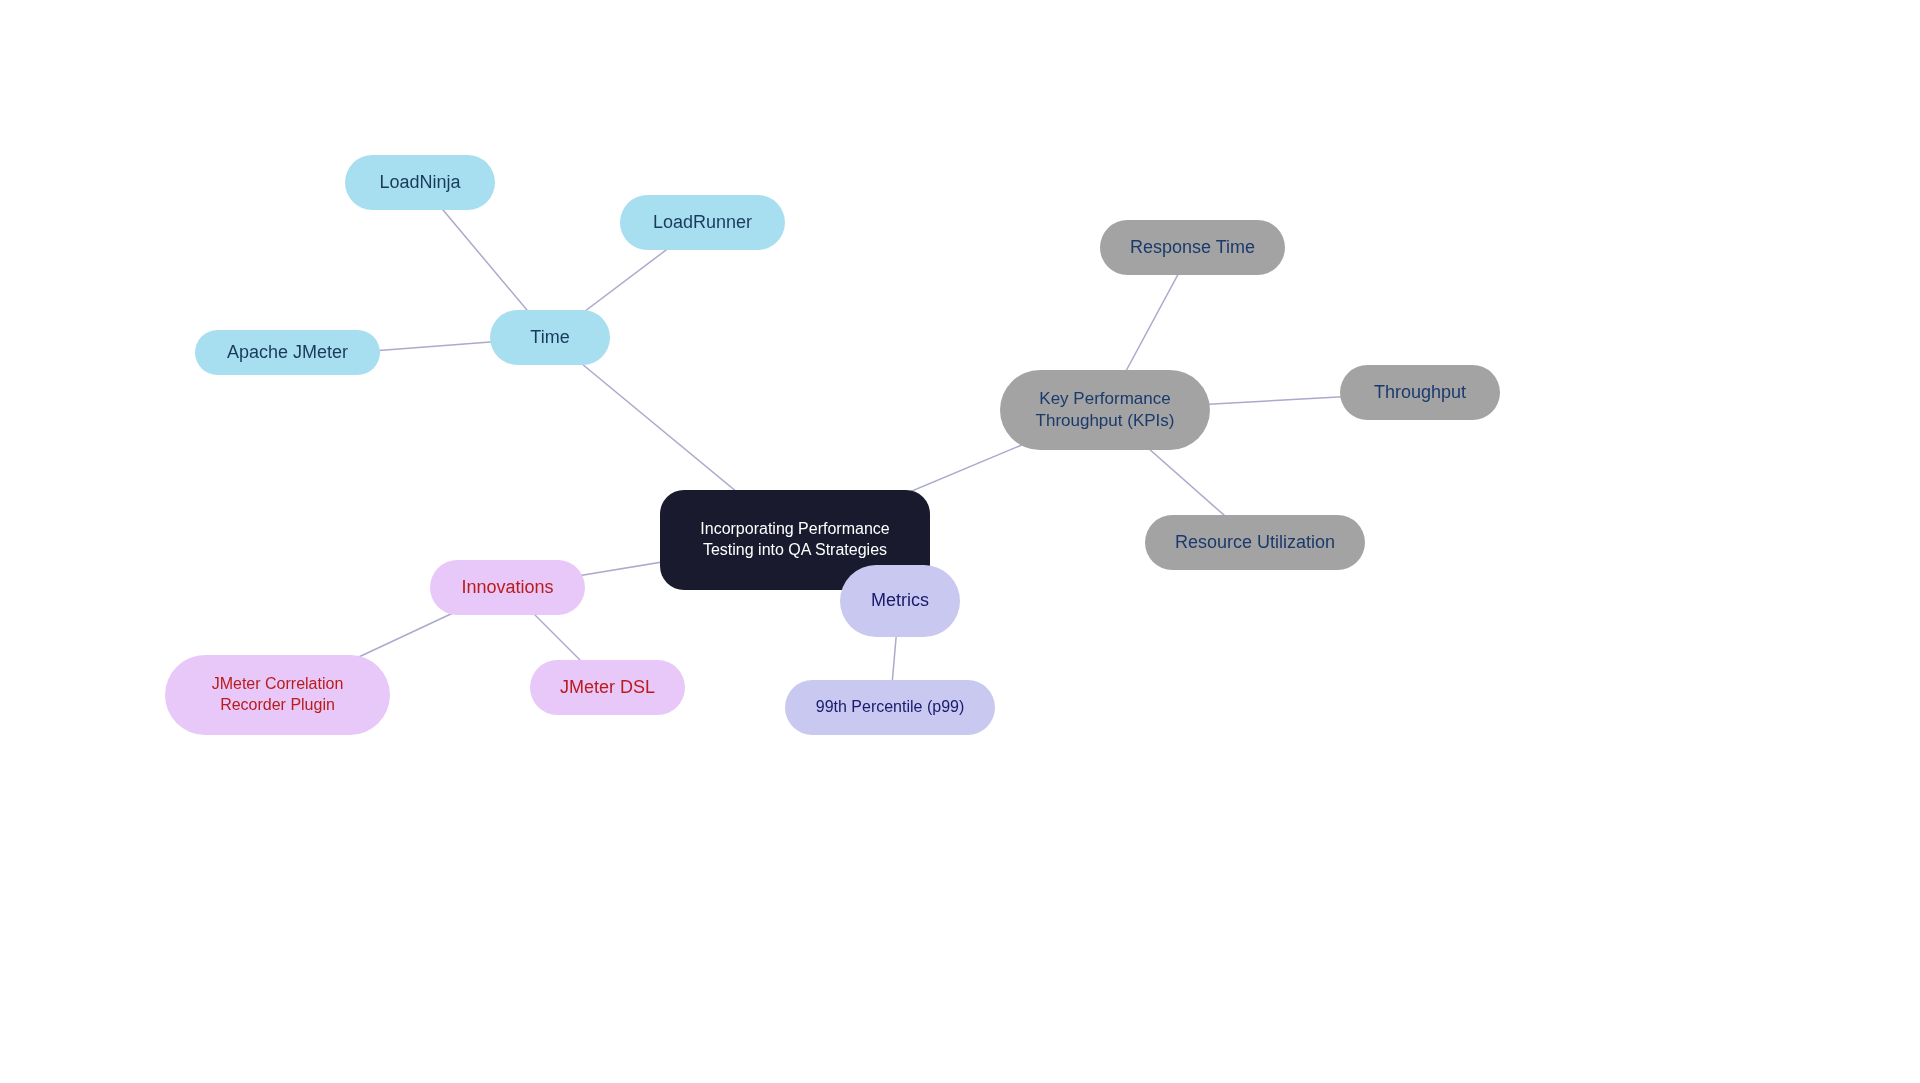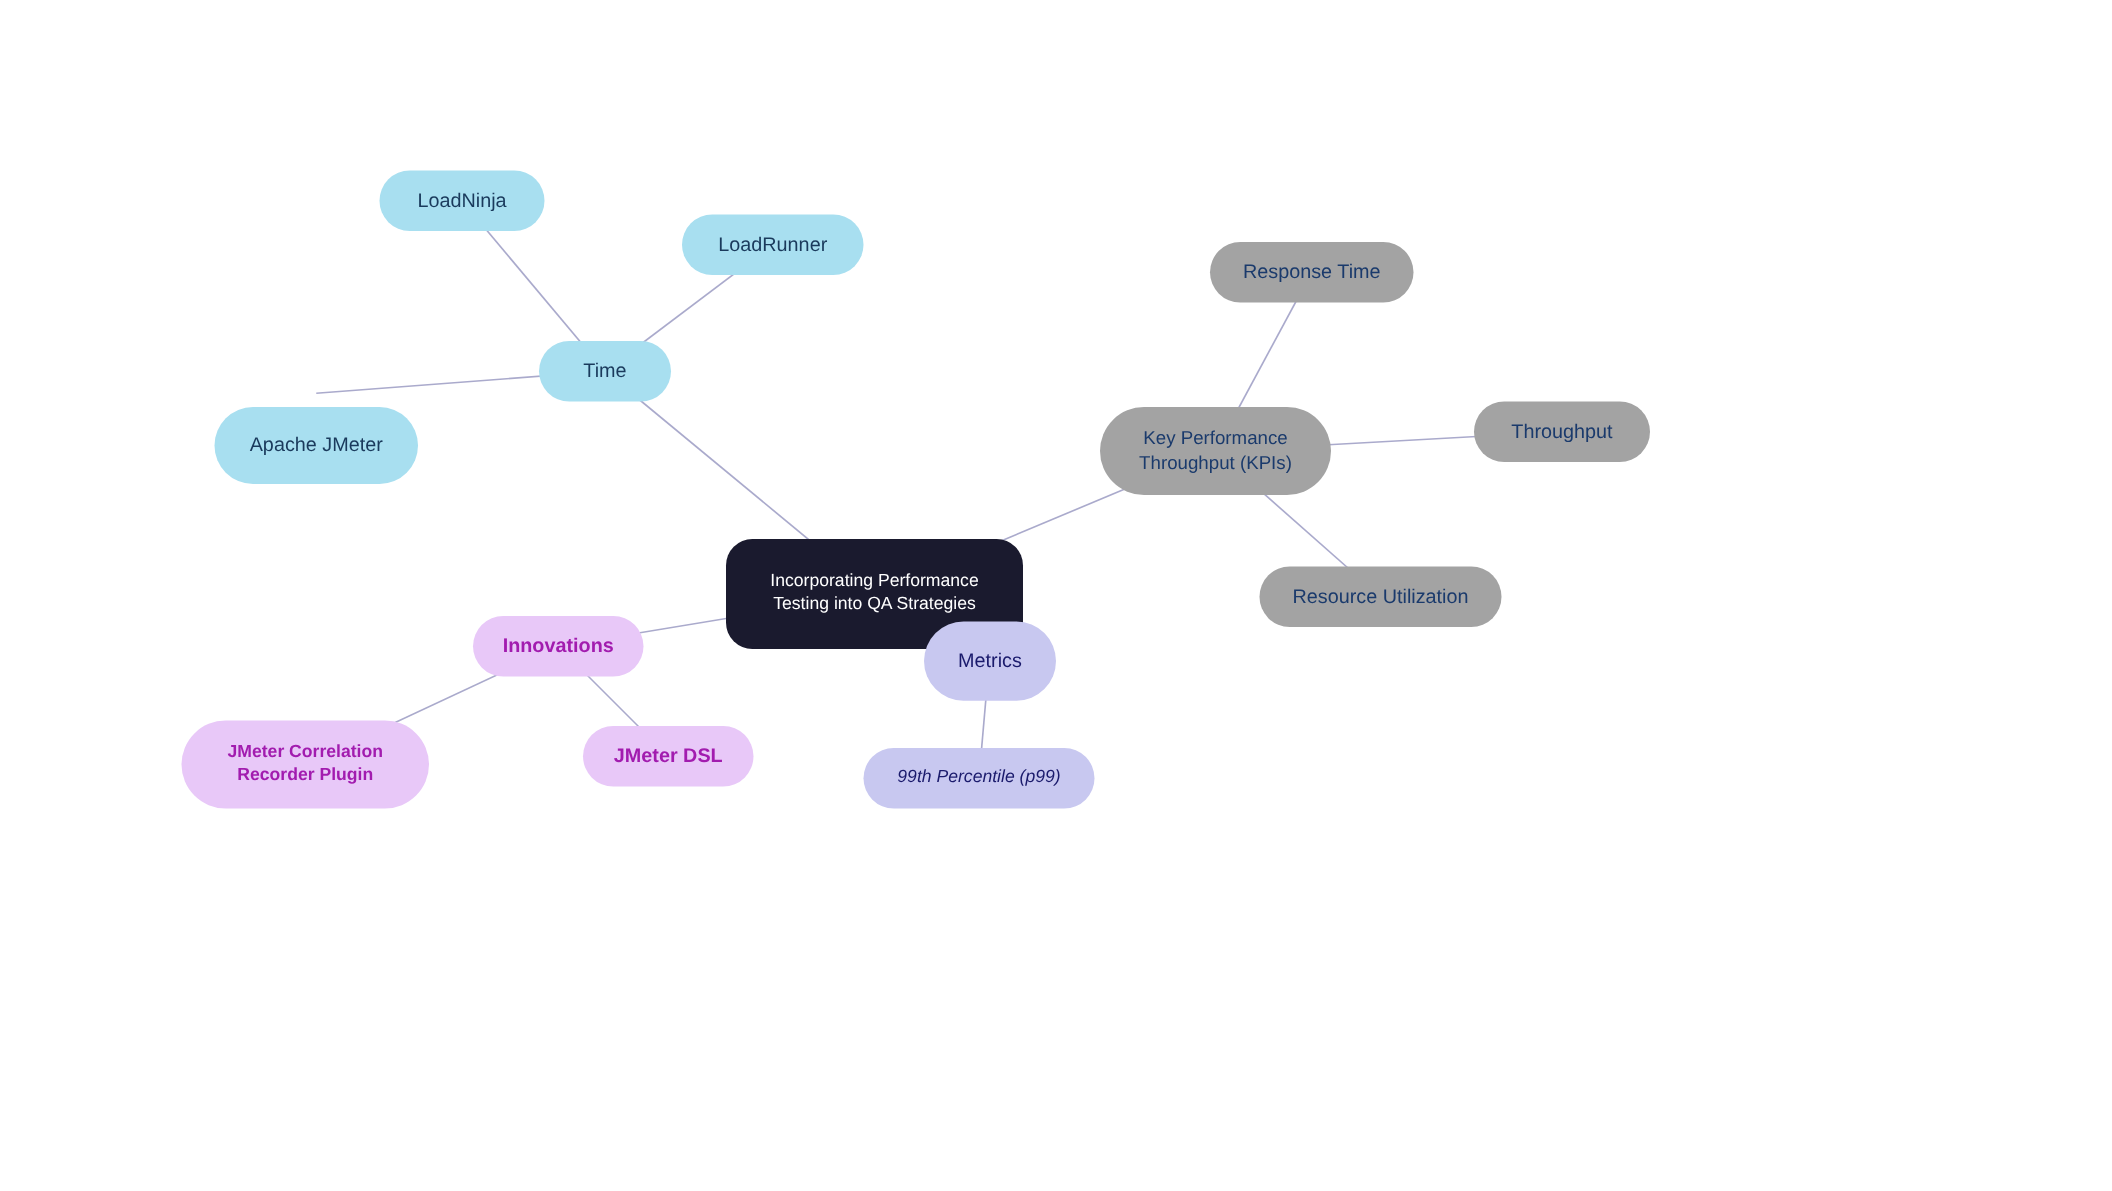--- a/index.html
+++ b/index.html
@@ -38,23 +38,22 @@
       color: #1a3a5c;
       border: none;
     }
     .node-blue {
       background: #a3a3a3;
       color: #1a3a6c;
       border: none;
     }
     .node-purple {
       background: #e8c8f8;
-      color: #a21caf;
+      color: #b91c1c;
       border: none;
-      font-weight: bold;
     }
     .node-indigo {
       background: #c8c8f0;
       color: #1a1a6c;
       border: none;
     }
     svg.connections {
       position: absolute;
       top: 0; left: 0;
       width: 1920px;
@@ -82,31 +81,31 @@
   </svg>
 
 <div class="node node-center" id="node-center" style="left:660px;top:490px;width:270px;height:100px;">Incorporating Performance Testing into QA Strategies</div>
 
 <div class="node node-cyan" id="node-tools" style="left:490px;top:310px;width:120px;height:55px;font-size:18px;">Time</div>
 
 <div class="node node-cyan" id="node-loadninja" style="left:345px;top:155px;width:150px;height:55px;">LoadNinja</div>
 
 <div class="node node-cyan" id="node-loadrunner" style="left:620px;top:195px;width:165px;height:55px;">LoadRunner</div>
 
-<div class="node node-cyan" id="node-apachejmeter" style="left:195px;top:330px;width:185px;height:70px;margin-top:40px;">Apache JMeter</div>
+<div class="node node-cyan" id="node-apachejmeter" style="left:195px;top:330px;width:185px;height:45px;">Apache JMeter</div>
 
 <div class="node node-blue" id="node-kpis" style="left:1000px;top:370px;width:210px;height:80px;font-size:17px;">Key Performance Throughput (KPIs)</div>
 
 <div class="node node-blue" id="node-responsetime" style="left:1100px;top:220px;width:185px;height:55px;">Response Time</div>
 
 <div class="node node-blue" id="node-throughput" style="left:1340px;top:365px;width:160px;height:55px;">Throughput</div>
 
 <div class="node node-blue" id="node-resourceutil" style="left:1145px;top:515px;width:220px;height:55px;">Resource Utilization</div>
 
 <div class="node node-purple" id="node-innovations" style="left:430px;top:560px;width:155px;height:55px;">Innovations</div>
 
 <div class="node node-purple" id="node-jmetercorr" style="left:165px;top:655px;width:225px;height:80px;font-size:16px;">JMeter Correlation Recorder Plugin</div>
 
 <div class="node node-purple" id="node-jmeterdsl" style="left:530px;top:660px;width:155px;height:55px;">JMeter DSL</div>
 
 <div class="node node-indigo" id="node-metrics" style="left:840px;top:565px;width:120px;height:72px;">Metrics</div>
 
-<div class="node node-indigo" id="node-p99" style="left:785px;top:680px;width:210px;height:55px;font-size:16px;font-style:italic;">99th Percentile (p99)</div>
+<div class="node node-indigo" id="node-p99" style="left:785px;top:680px;width:210px;height:55px;font-size:16px;">99th Percentile (p99)</div>
 
 </body></html>

